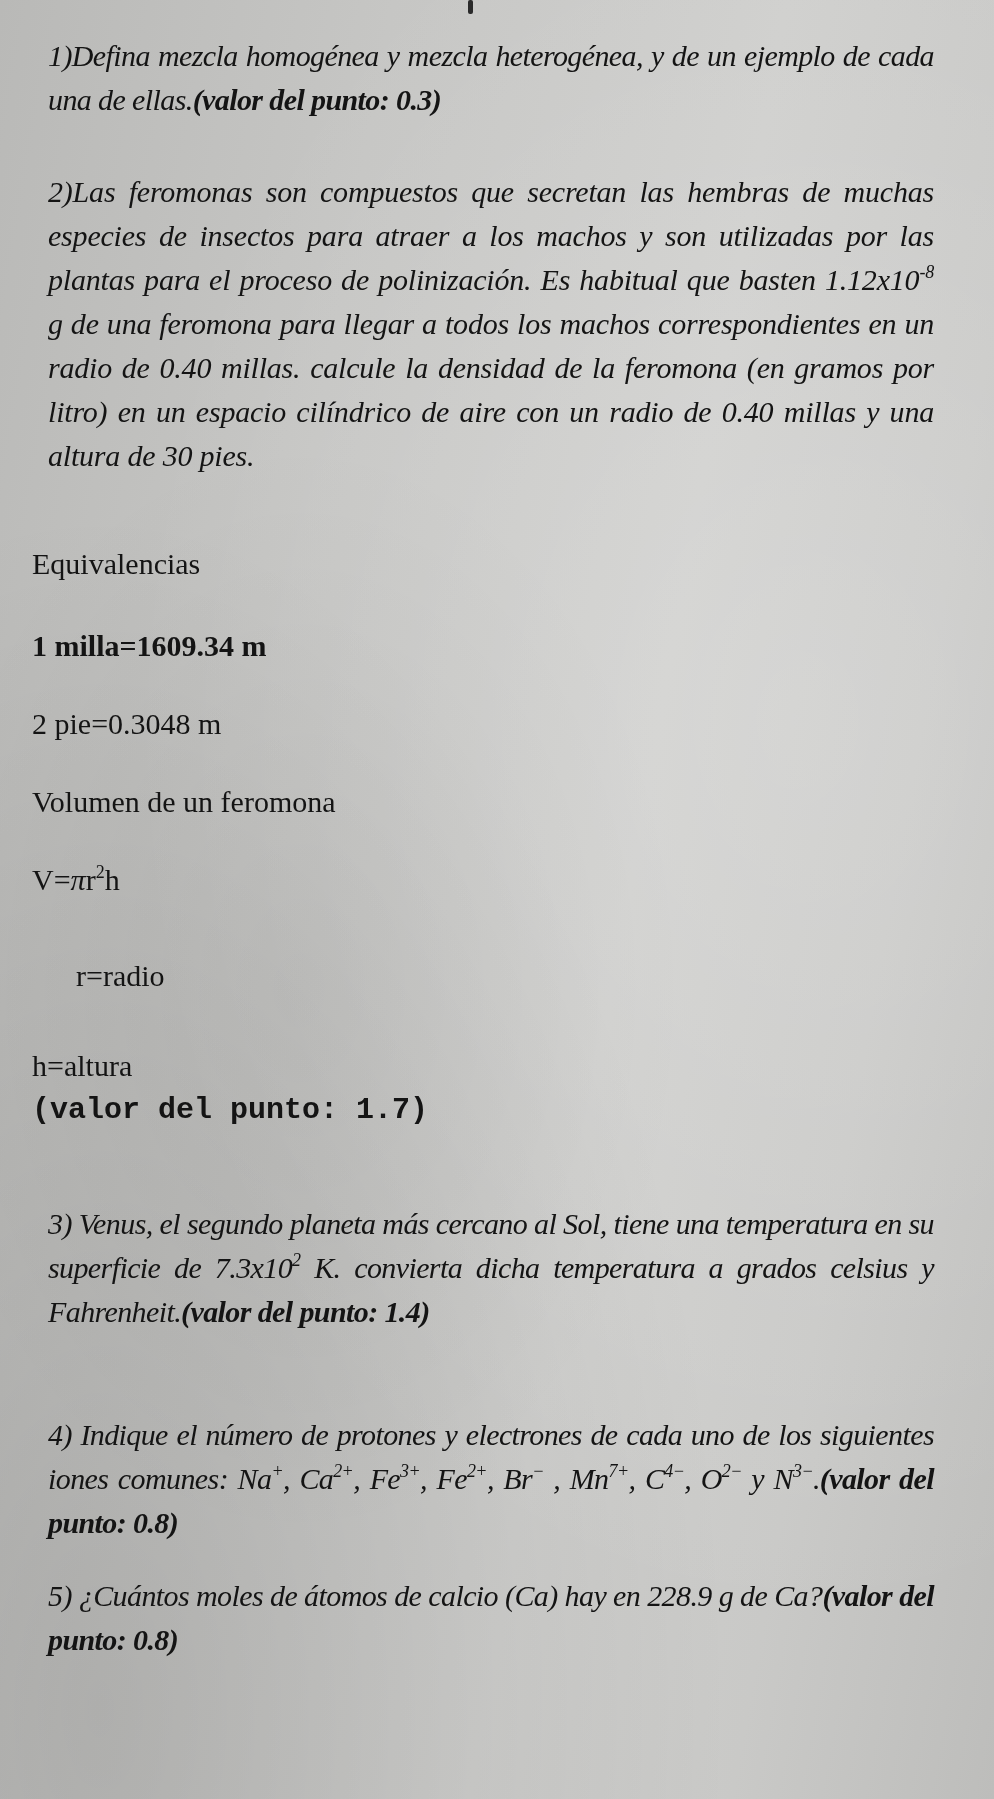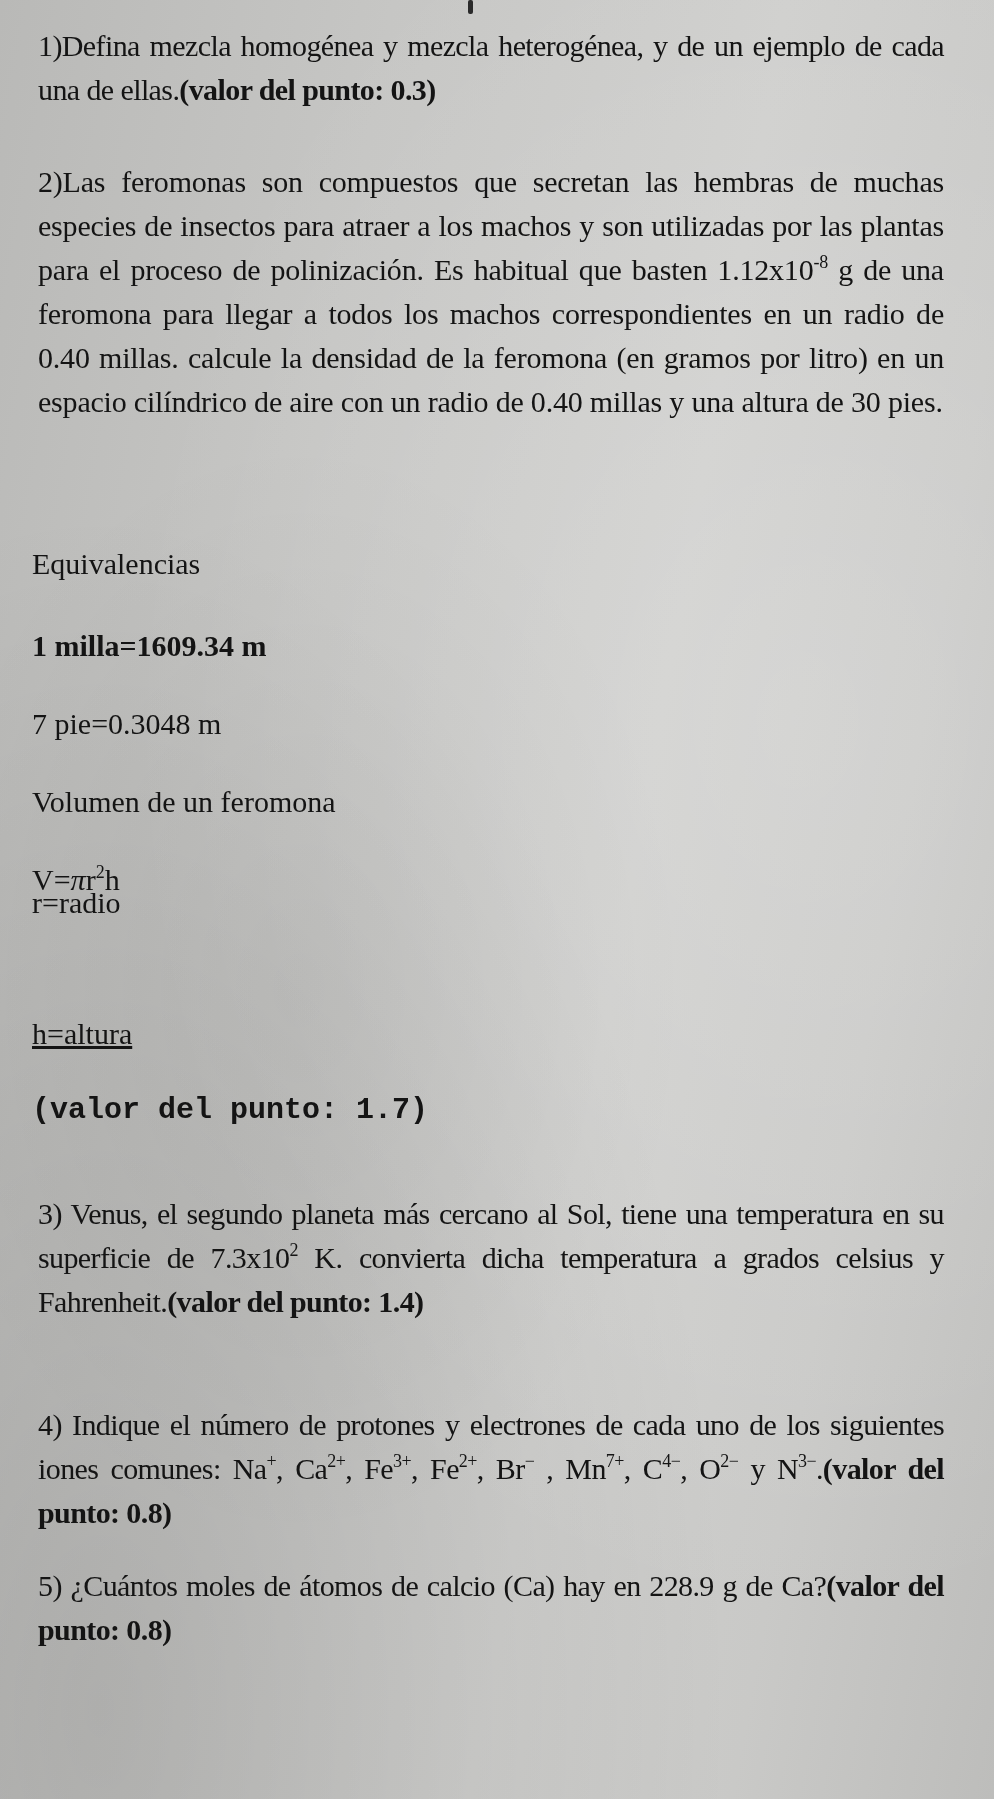--- a/index.html
+++ b/index.html
@@ -22,22 +22,23 @@
     }
     .topmark {
       position: absolute; left: 468px; top: 0; width: 5px; height: 14px;
       background: #2a2a2a; border-radius: 2px;
     }
     .page { position: absolute; left: 32px; top: 18px; width: 918px; }
     .para {
       font-size: 30px;
       line-height: 44px;
       text-align: justify;
-      margin: 6px;
+      margin: 16px;
       letter-spacing: -0.2px;
+      font-style: italic;
     }
     .narrow { font-size: 30px; letter-spacing: -0.6px; }
     .bold { font-weight: bold; }
     sup { font-size: 18px; line-height: 0; vertical-align: 12px; }
     .q1 { position: absolute; top: 0; }
     .q2 { position: absolute; top: 136px; }
     .eq { position: absolute; font-size: 30px; line-height: 40px; font-family: "Liberation Serif", serif; }
     .q3 { position: absolute; top: 1168px; }
     .q4 { position: absolute; top: 1379px; }
     .q5 { position: absolute; top: 1540px; }
@@ -54,27 +55,27 @@
   <p class="para narrow q1">
     <span>1)</span><span>Defina mezcla homogénea y mezcla heterogénea, y de un ejemplo de cada una de ellas.</span><span class="bold">(valor del punto: 0.3)</span>
   </p>
 
   <p class="para q2" style="font-family:'Liberation Serif',serif;">
     <span>2)</span><span>Las feromonas son compuestos que secretan las hembras de muchas especies de insectos para atraer a los machos y son utilizadas por las plantas para el proceso de polinización. Es habitual que basten </span><span><span>1.12x10</span><sup>-8</sup></span><span> g de una feromona para llegar a todos los machos correspondientes en un radio de 0.40 millas. calcule la densidad de la feromona (en gramos por litro) en un espacio cilíndrico de aire con un radio de 0.40 millas y una altura de 30 pies.</span>
   </p>
 
   <div class="eq" style="top:526px;">Equivalencias</div>
   <div class="eq" style="top:608px;font-weight:bold;">1 milla=1609.34 m</div>
-  <div class="eq" style="top:686px;">7 pie=0.3048 m</div>
+  <div class="eq" style="top:686px;">2 pie=0.3048 m</div>
   <div class="eq" style="top:764px;">Volumen de un feromona</div>
   <div class="eq" style="top:842px;">
     <span>V=</span><span class="pi">π</span><span>r</span><sup>2</sup><span>h</span>
   </div>
-  <div class="eq" style="top:865px;">r=radio</div>
-  <div class="eq" style="top:996px;text-decoration:underline;">h=altura</div>
+  <div class="eq" style="top:938px;margin-left:44px;">r=radio</div>
+  <div class="eq" style="top:1028px;">h=altura</div>
   <div class="eq bold" style="top:1072px;font-family:Liberation Mono, monospace;">(valor del punto: 1.7)</div>
 
   <p class="para narrow q3">
     <span>3)</span><span> Venus, el segundo planeta más cercano al Sol, tiene una temperatura en su superficie de </span><span><span>7.3x10</span><sup>2</sup></span><span> K. convierta dicha temperatura a grados celsius y Fahrenheit.</span><span class="bold">(valor del punto: 1.4)</span>
   </p>
 
   <p class="para narrow q4">
     <span>4)</span><span> Indique el número de protones y electrones de cada uno de los siguientes iones comunes: </span><span><span><span>Na</span><sup>+</sup></span>, <span><span>Ca</span><sup>2+</sup></span>, <span><span>Fe</span><sup>3+</sup></span>, <span><span>Fe</span><sup>2+</sup></span>, <span><span>Br</span><sup>−</sup></span> , <span><span>Mn</span><sup>7+</sup></span>, <span><span>C</span><sup>4−</sup></span>, <span><span>O</span><sup>2−</sup></span><span> y </span><span><span>N</span><sup>3−</sup></span></span>.<span class="bold">(valor del punto: 0.8)</span>
   </p>
 

